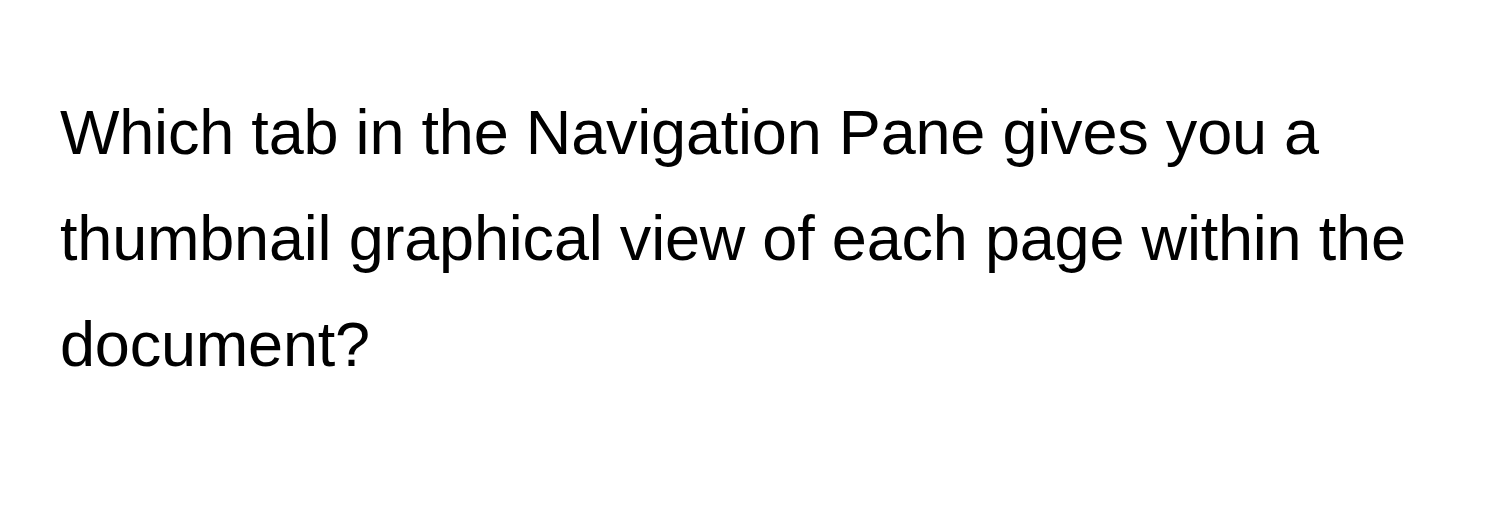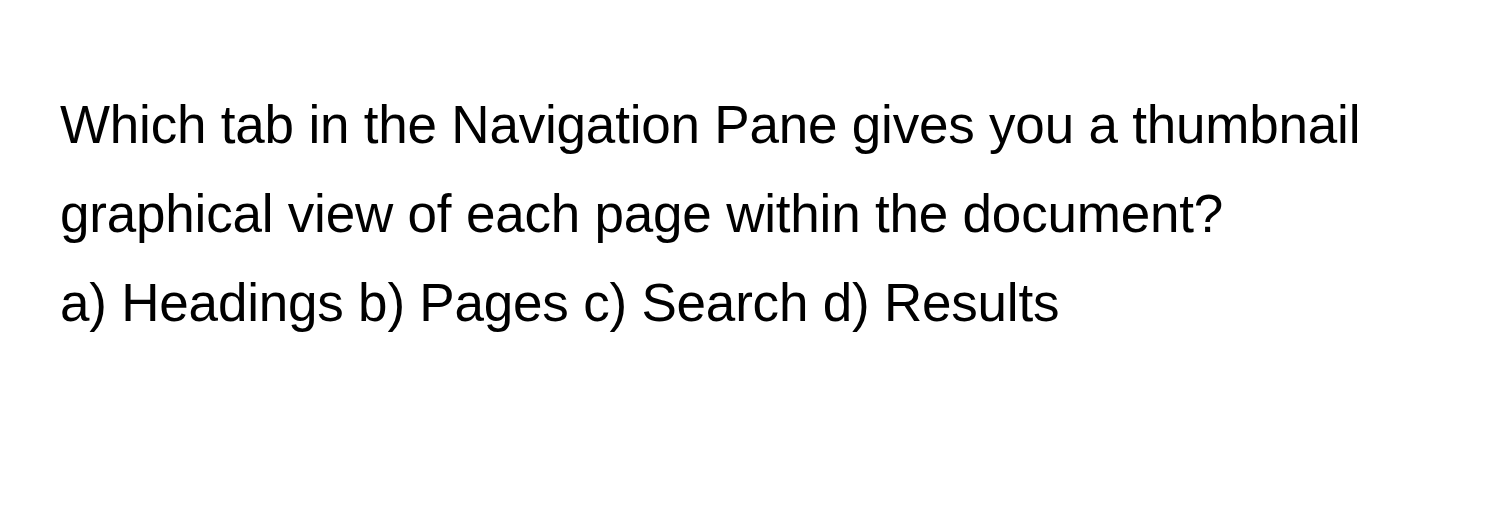--- a/index.html
+++ b/index.html
@@ -9,30 +9,29 @@
     }
     body {
       width: 1500px;
       height: 512px;
       background: #ffffff;
       font-family: -apple-system, BlinkMacSystemFont, "Segoe UI", Helvetica, Arial, sans-serif;
       padding: 80px 60px 60px 60px;
       color: #000000;
     }
     .question-block {
-      font-size: 53px;
+      font-size: 63px;
       line-height: 1.68;
       letter-spacing: -0.2px;
     }
     .question-text {
       display: block;
     }
     .options-line {
       display: block;
     }
   </style>
 </head>
 <body>
 
 <div class="question-block">
   <span class="question-text">Which tab in the Navigation Pane gives you a thumbnail graphical view of each page within the document?</span>
-  <span class="options-line">a) Headings b) Pages c) Search d) Results</span>
 </div>
 
 </body></html>

